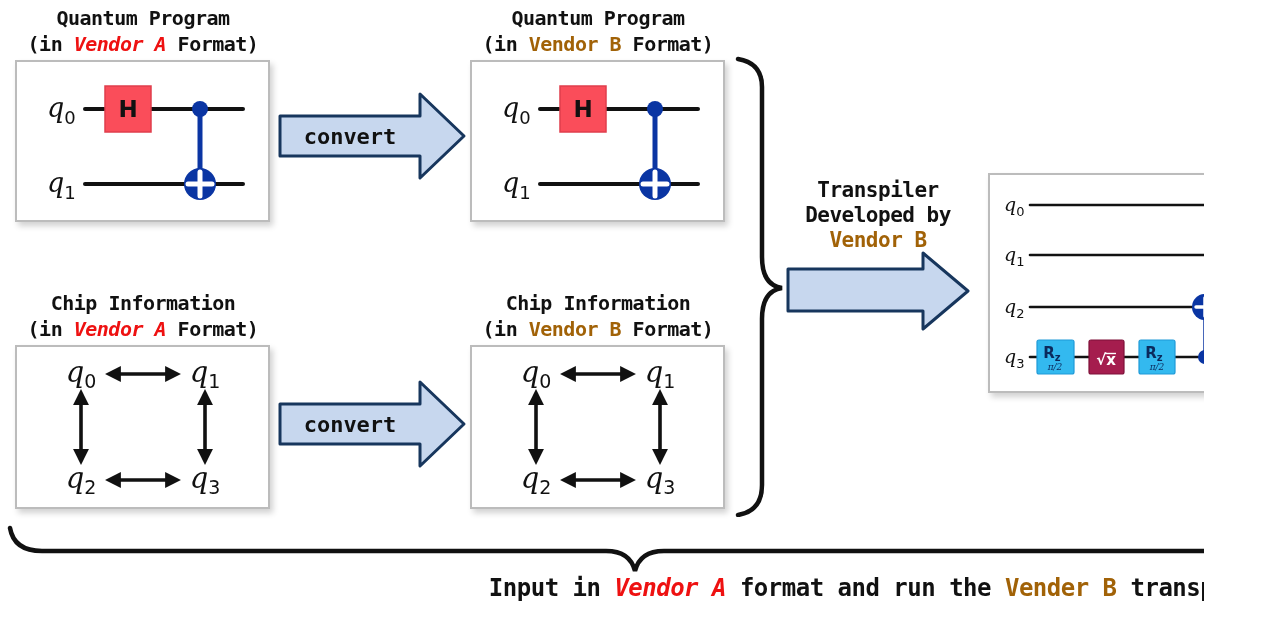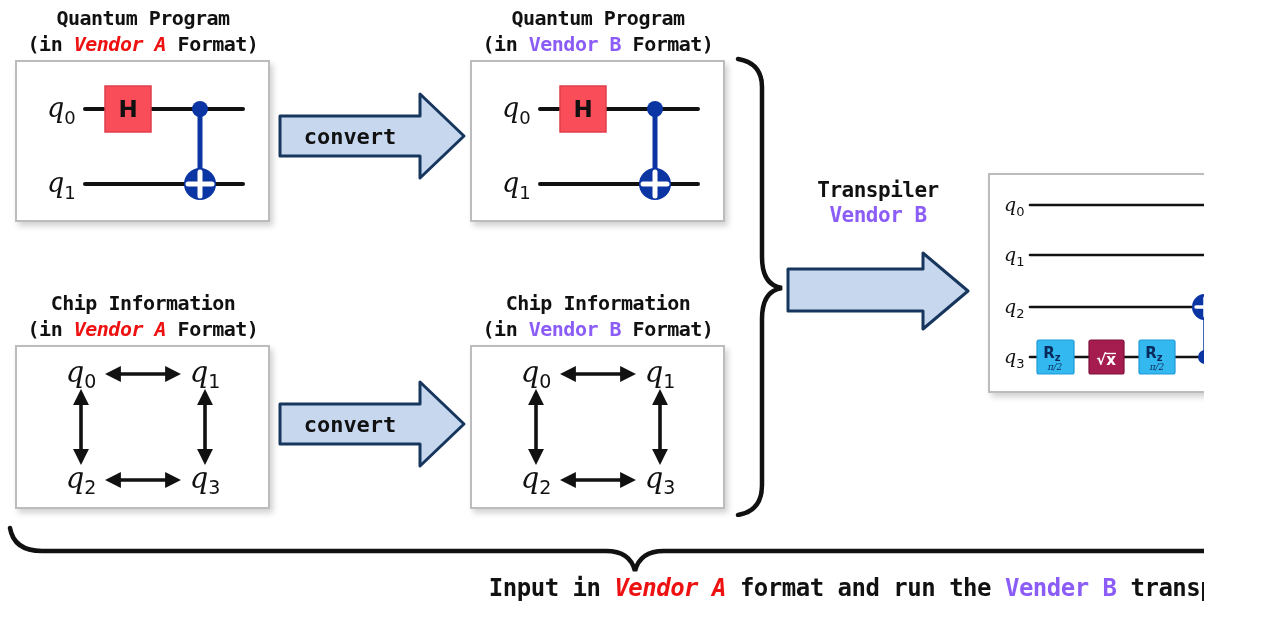--- a/index.html
+++ b/index.html
@@ -5,21 +5,21 @@
   html,body{margin:0;padding:0;background:#ffffff;}
   #root{position:relative;width:1204px;height:620px;background:#ffffff;overflow:hidden;
         font-family:"DejaVu Sans Mono", monospace;}
   .abs{position:absolute;}
   .panel{position:absolute;background:#ffffff;border:2px solid #bcbcbc;
          box-shadow:3px 4px 6px rgba(0,0,0,0.18);box-sizing:border-box;}
   .panel svg{display:block;}
   .title{position:absolute;text-align:center;font-weight:bold;font-size:20px;line-height:26px;
          letter-spacing:-0.5px;color:#111;white-space:nowrap;}
   .seg-red{color:#ee1111;font-style:italic;}
-  .seg-blue{color:#8b5cf6;}
+  .seg-blue{color:#a16207;}
   .transpiler{position:absolute;left:778px;top:178px;width:200px;text-align:center;
               font-weight:bold;font-size:21px;line-height:25px;color:#111;letter-spacing:-0.5px;}
   .caption{position:absolute;left:0;top:574px;width:1270px;text-align:right;
            font-weight:bold;font-size:24px;letter-spacing:-0.5px;color:#111;white-space:nowrap;}
   
   .wire{stroke:#111;stroke-width:4;stroke-linecap:round;}
   .wire-thin{stroke:#111;stroke-width:2.6;stroke-linecap:round;}
   .hgate{fill:#fa4d5a;stroke:#e03e4c;stroke-width:1.5;}
   .hlabel{font-family:"DejaVu Sans",sans-serif;font-weight:bold;font-size:23px;fill:#111;}
   .cnot-fill{fill:#0a35a3;}
@@ -146,20 +146,21 @@
       <text class="qlabel chip-label" x="188" y="141" text-anchor="middle"><tspan>q</tspan><tspan class="qsub" dy="6">3</tspan></text>
     </svg>
   </div>
 
   <svg class="abs" style="left:728px;top:55px;" width="62" height="462" viewBox="0 0 62 462">
     <path class="brace" d="M 10 4 Q 34 8 34 32 L 34 202 Q 34 230 54 233 Q 34 236 34 264 L 34 430 Q 34 456 10 460"></path>
   </svg>
 
   <div class="transpiler">
     <div>Transpiler</div>
+    <div>Developed by</div>
     <div class="seg-blue">Vendor B</div>
   </div>
 
   <svg class="abs" style="left:786px;top:248px;" width="186" height="86" viewBox="0 0 186 86">
     <polygon class="fat-arrow" points="2,21 137,21 137,5 182,43 137,81 137,63 2,63"></polygon>
   </svg>
 
   <div class="panel" style="left:988px;top:173px;width:285px;height:220px;">
     <svg width="281" height="216" viewBox="0 0 281 216">
       <line class="wire-thin" x1="40" y1="30" x2="246" y2="30"></line>

